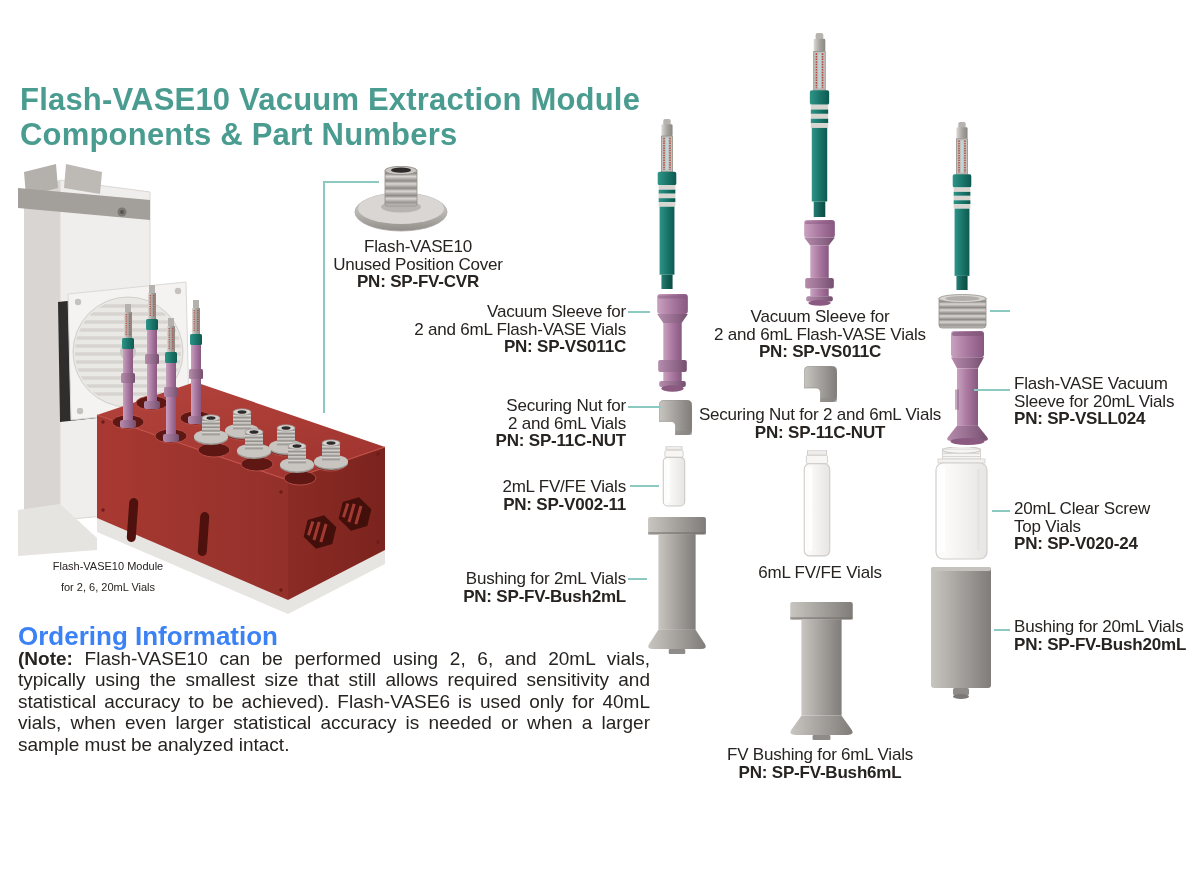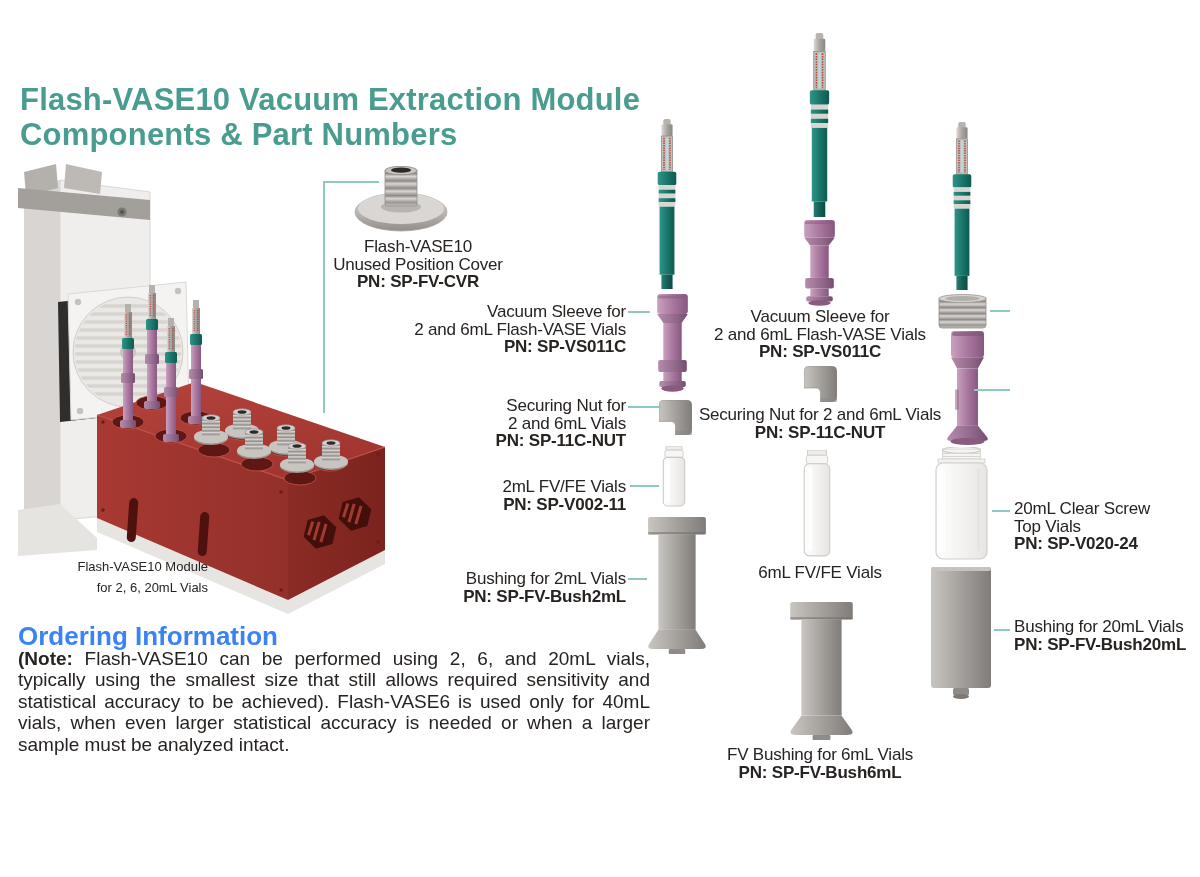--- a/index.html
+++ b/index.html
@@ -5,21 +5,21 @@
   html,body{margin:0;padding:0;background:#ffffff;}
   .page{position:relative;width:1200px;height:877px;background:#ffffff;overflow:hidden;
         font-family:"Liberation Sans",sans-serif;color:#272321;}
   .abs{position:absolute;}
   .part{position:absolute;display:block;}
   .title{left:20px;top:82px;font-size:31px;line-height:35px;font-weight:bold;color:#4a9c90;letter-spacing:.2px;}
   .lbl{position:absolute;font-size:17px;line-height:17.5px;letter-spacing:-.2px;color:#272321;}
   .lbl .pn{font-weight:bold;}
   .t-right{text-align:right;}
   .t-center{text-align:center;}
-  .caption{position:absolute;font-size:13px;line-height:21px;text-align:right;color:#272321;}
+  .caption{position:absolute;font-size:11px;line-height:21px;text-align:center;color:#272321;}
   .conn{position:absolute;background:#8cc9c0;}
   .conn.h{height:2px;}
   .conn.v{width:2px;}
   .oi-head{position:absolute;font-size:26px;font-weight:bold;color:#3b82f6;}
   .oi-body{position:absolute;font-size:19px;line-height:21.4px;text-align:justify;color:#272321;}
   .oi-body .b{font-weight:bold;}
 </style>
 </head>
 <body>
 
@@ -405,20 +405,25 @@
   <svg class="part" preserveAspectRatio="none" style="left:932px;top:447px;width:59px;height:114px" viewBox="0 0 59 114">
       <use href="#g-vial20"></use>
     </svg>
   <svg class="part" preserveAspectRatio="none" style="left:929px;top:567px;width:64px;height:133px" viewBox="0 0 64 133">
       <use href="#g-bush20"></use>
     </svg>
 
   <div class="conn h" style="left:990px;top:310px;width:20px;"></div>
 
   <div class="conn h" style="left:974px;top:389px;width:36px;"></div>
+  <div class="lbl" style="left:1014px;top:375px;">
+    <div>Flash-VASE Vacuum</div>
+    <div>Sleeve for 20mL Vials</div>
+    <div class="pn">PN: SP-VSLL024</div>
+  </div>
 
   <div class="conn h" style="left:992px;top:510px;width:18px;"></div>
   <div class="lbl" style="left:1014px;top:500px;">
     <div>20mL Clear Screw</div>
     <div>Top Vials</div>
     <div class="pn">PN: SP-V020-24</div>
   </div>
 
   <div class="conn h" style="left:994px;top:629px;width:16px;"></div>
   <div class="lbl" style="left:1014px;top:618px;">

